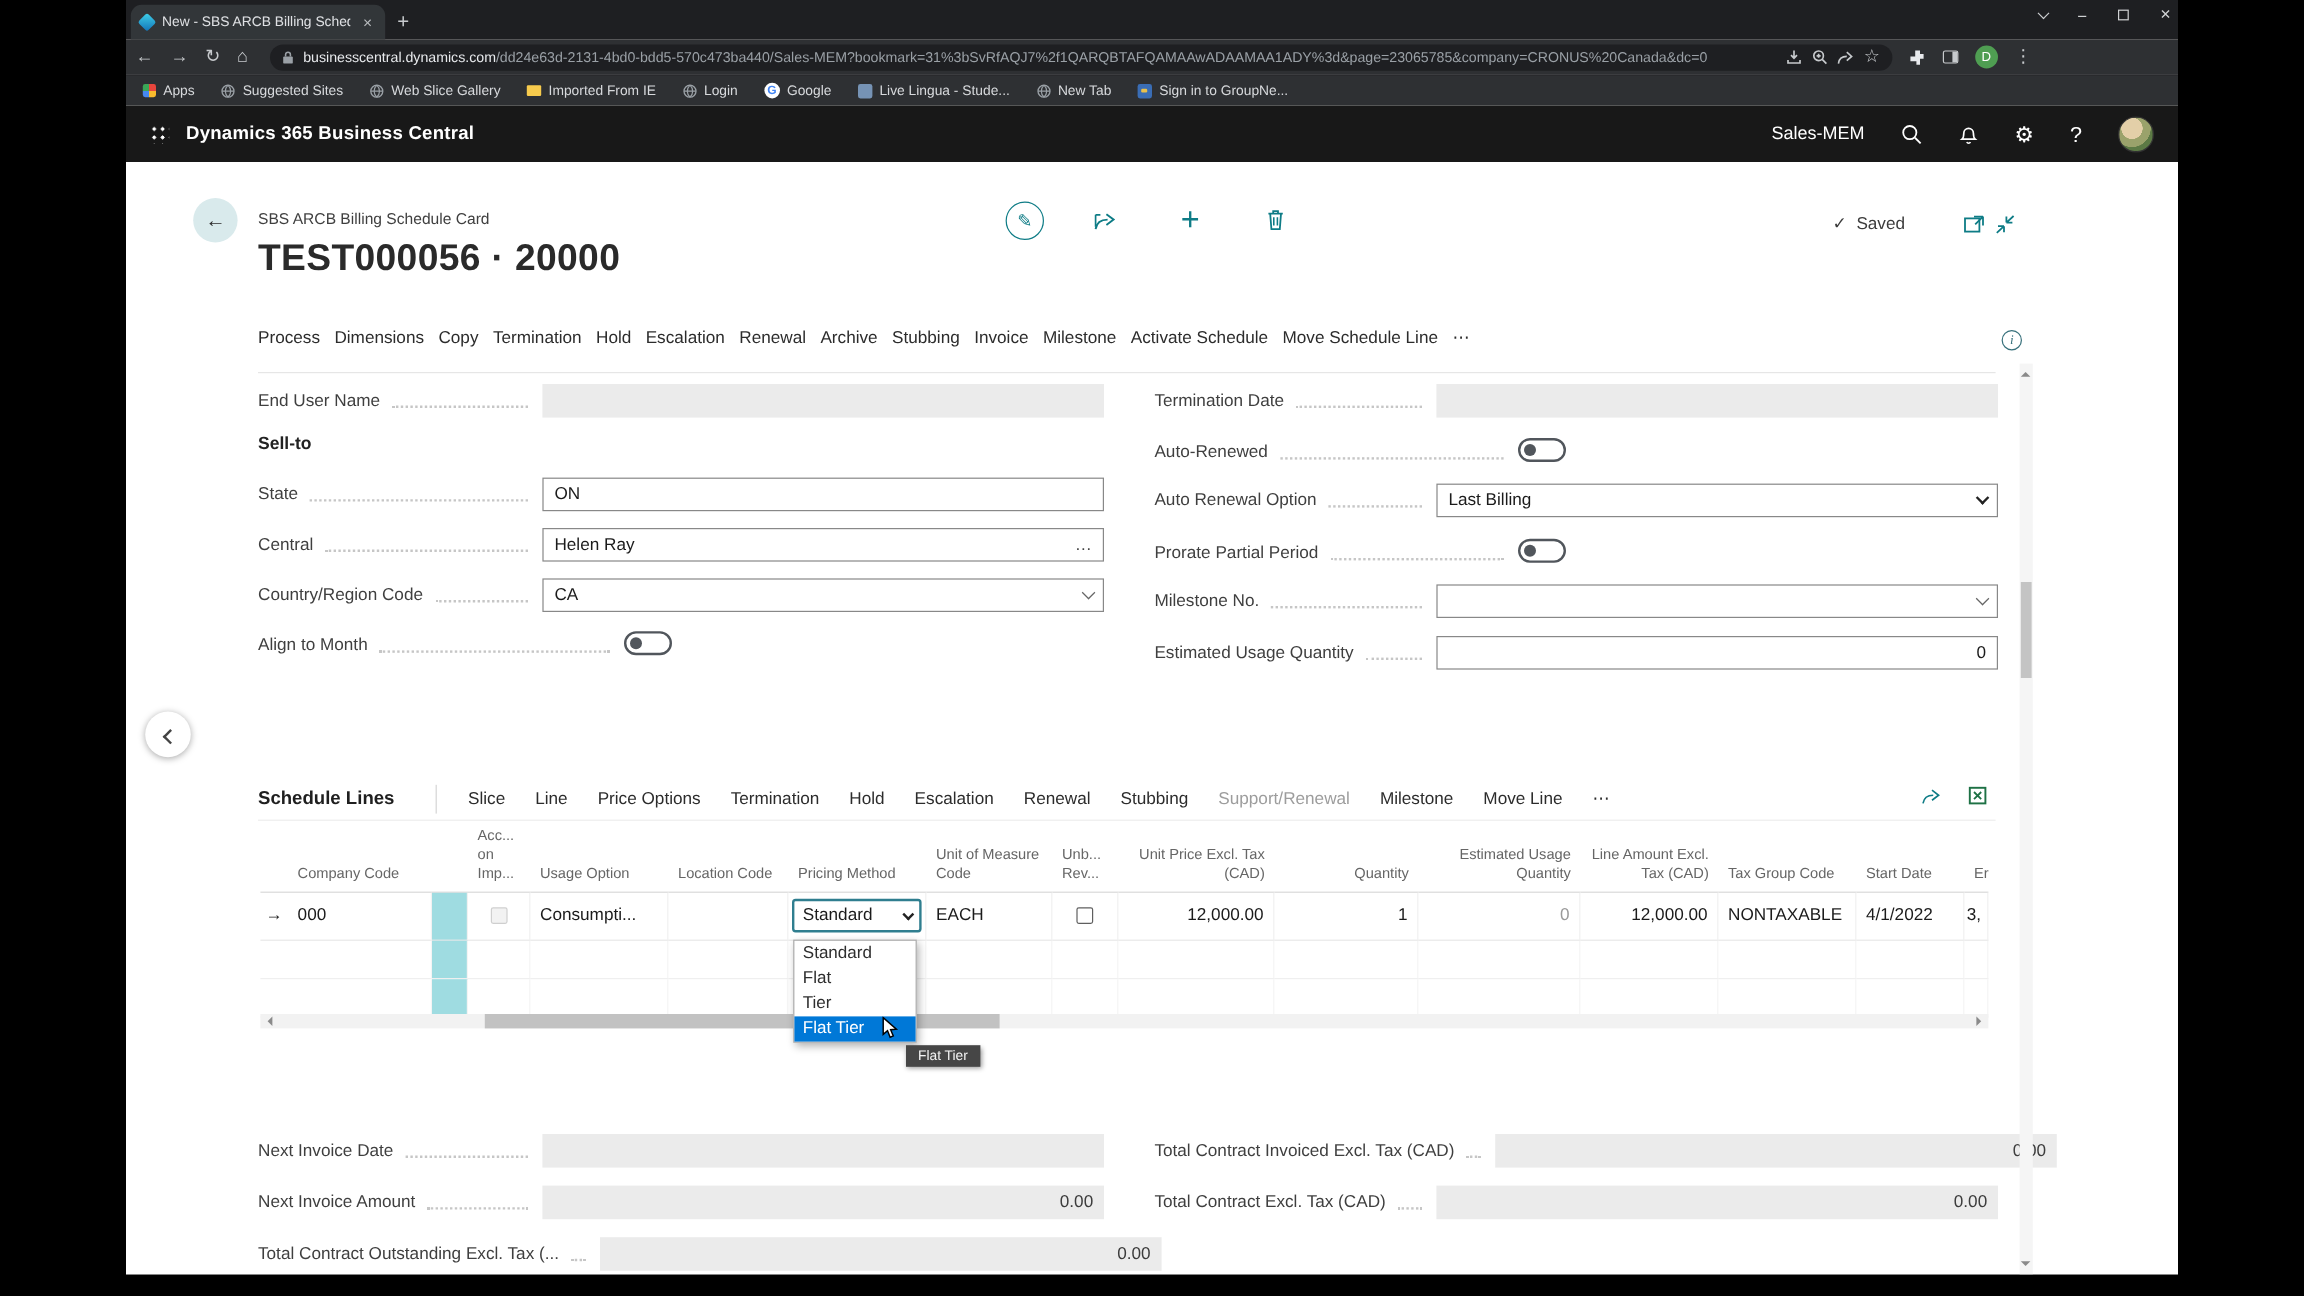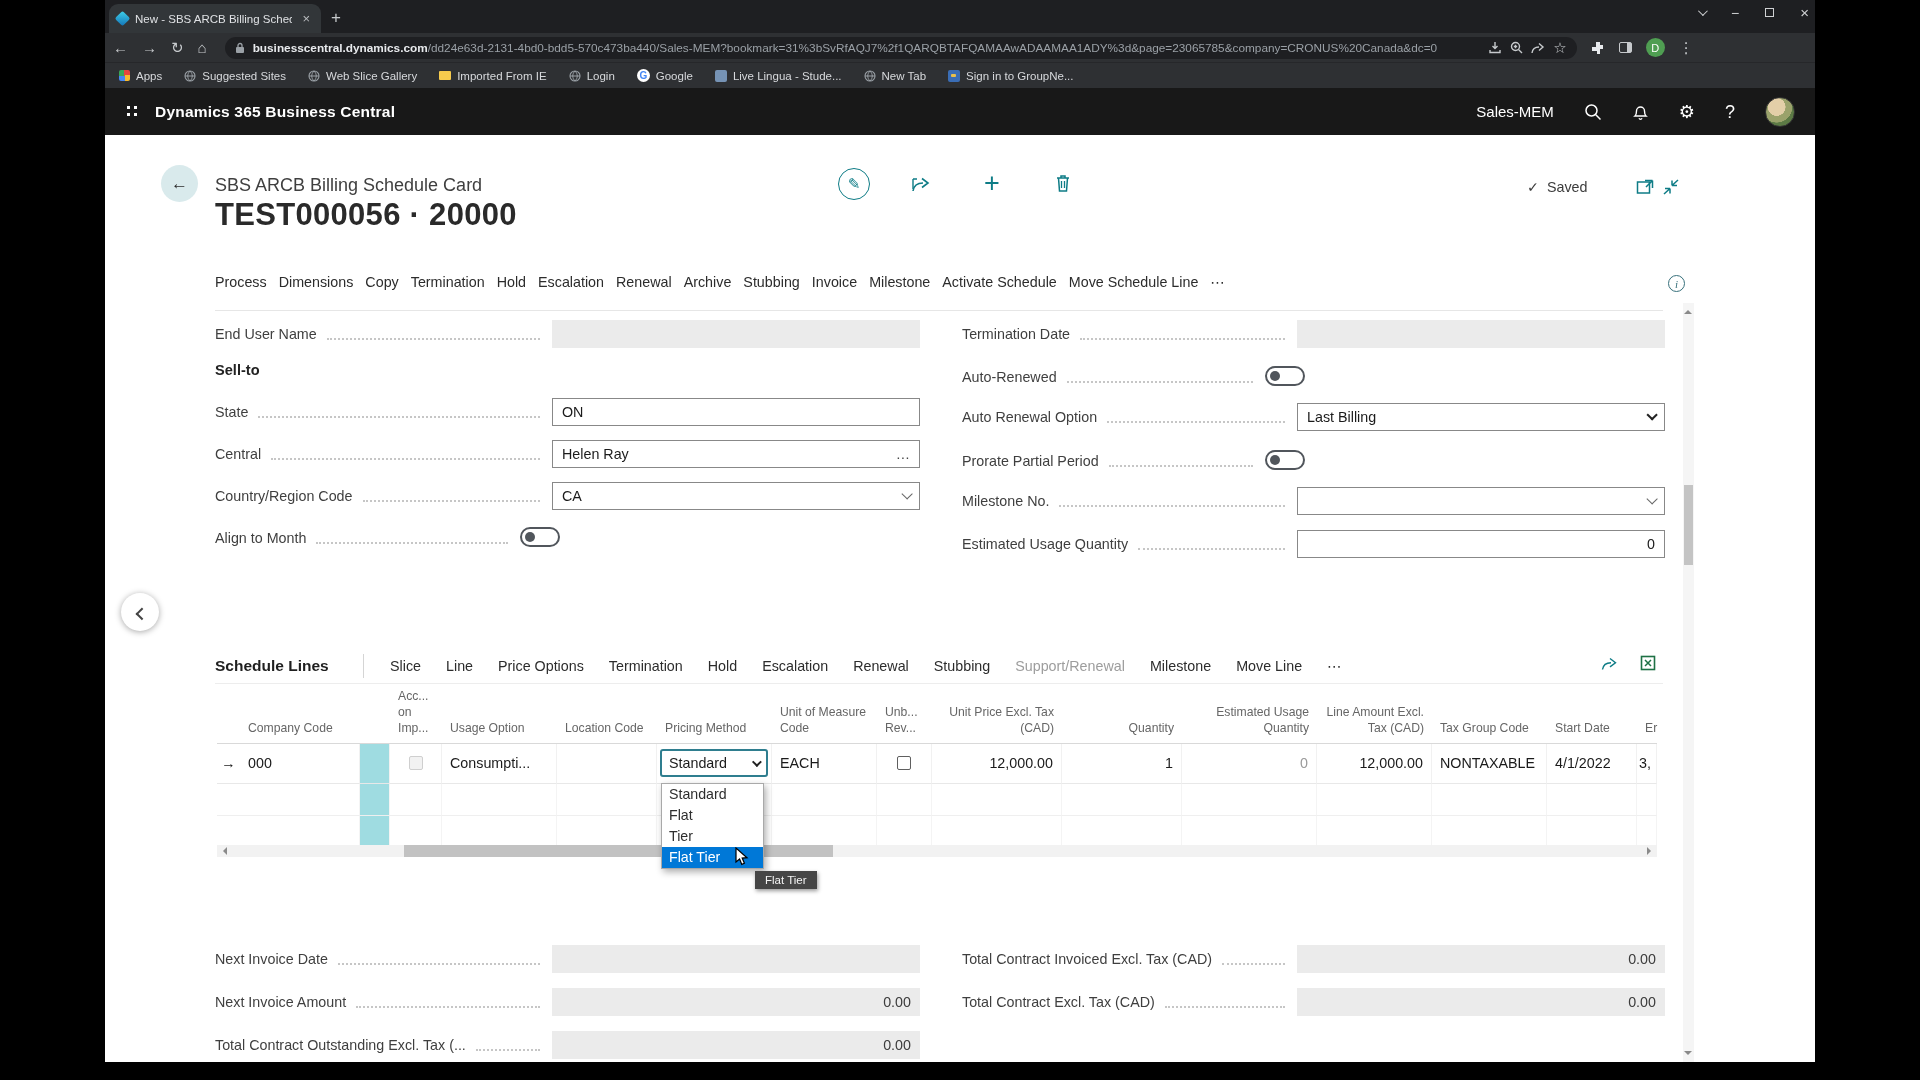--- a/index.html
+++ b/index.html
@@ -15,21 +15,21 @@
   .newtab{color:#c7cacd;font-size:17px;margin:0 0 5px 10px}
   .wincontrols{position:absolute;right:6px;top:4px;display:flex;gap:26px;align-items:center;color:#cfd1d3}
   .wc-min{font-size:14px}
   .wc-sq{width:9px;height:9px;border:1.3px solid #cfd1d3}
   .wc-x{font-size:15px}
   .chev{display:inline-block;width:7px;height:7px;border-right:1.6px solid #cfd1d3;border-bottom:1.6px solid #cfd1d3;transform:rotate(45deg) translateY(-2px)}
   .toolbar{height:29px;background:#2e3033;display:flex;align-items:center;padding:0 8px;gap:14px}
   .navg{color:#c7cacd;font-size:15px;line-height:1}
   .addr{flex:none;width:1352px;height:22px;background:#1e1f22;border-radius:12px;display:flex;align-items:center;padding:0 10px;gap:8px;margin-left:4px}
   .url{font-size:11.8px;color:#9aa0a6;white-space:nowrap;overflow:hidden;flex:1}
-  .url b{color:#e8eaed;font-weight:700}
+  .url b{color:#e8eaed;font-weight:400}
   .aico{flex:none;display:flex;align-items:center}
   .avatarD{width:19px;height:19px;border-radius:50%;background:#4f9e52;color:#fff;font-size:11px;display:flex;align-items:center;justify-content:center}
   .sidebarico{width:13px;height:11px;border:1.4px solid #c7cacd;border-radius:2px;position:relative}
   .sidebarico::after{content:'';position:absolute;right:0;top:0;width:4px;height:100%;background:#c7cacd}
   .bookmarks{height:26px;background:#2e3033;display:flex;align-items:center;padding:0 14px;gap:22px;border-top:1px solid #26272a}
   .bm{display:flex;align-items:center;gap:6px;font-size:11.5px;color:#d7d9dc;white-space:nowrap}
   .ic-grid{width:11px;height:11px;border-radius:2px;background:conic-gradient(#e8453c 0 25%,#f9bb2d 0 50%,#4688f1 0 75%,#3aa757 0)}
   .ic-folder{width:12px;height:9px;background:#f7cb4d;border-radius:1px}
   .ic-g{width:13px;height:13px;border-radius:50%;background:#fff;color:#4285F4;font-size:10px;font-weight:bold;display:flex;align-items:center;justify-content:center}
   .ic-sq1{width:12px;height:12px;border-radius:2px;background:#7693b5}
@@ -39,35 +39,35 @@
   .bchead{height:47px;background:#181818;display:flex;align-items:center;padding:0 20px;gap:14px;color:#fff}
   .waffle{width:16px;height:16px;background-image:radial-gradient(#fff 1.5px,transparent 1.7px);background-size:7px 7px}
   .bctitle{font-size:15.5px;font-weight:600;letter-spacing:.2px}
   .bcright{margin-left:auto;display:flex;align-items:center;gap:30px}
   .env{font-size:15px}
   .hico{color:#fff;font-size:18px;line-height:1}
   .avatarP{width:30px;height:30px;border-radius:50%;background:radial-gradient(circle at 38% 32%,#e3cfa8 0 34%,#9aa26b 35% 60%,#5c7a45 61%);border:1px solid #333}
   
   .content{position:relative;height:927px;background:#fff;font-size:14.3px;color:#1b1b1b}
   .backcirc{left:56px;top:30px;width:37px;height:37px;border-radius:50%;background:#d9eaec;display:flex;align-items:center;justify-content:center;font-size:17px;color:#2b2b2b}
-  .crumb{left:110px;top:40px;font-size:18px;color:#3f3f3f}
+  .crumb{left:110px;top:40px;font-size:13px;color:#3f3f3f}
   .pgtitle{left:110px;top:62px;font-size:31px;font-weight:700;color:#2a2a2a;letter-spacing:.3px}
   .pencilcirc{left:733px;top:33px;width:32px;height:32px;border-radius:50%;border:1.5px solid #0e7c86;display:flex;align-items:center;justify-content:center;color:#0e7c86;font-size:15px}
   .teal{color:#0e7c86}
   .plusbtn{left:879px;top:33px;font-size:27px;font-weight:300;color:#0e7c86}
   .savedgrp{left:1422px;top:44px;display:flex;gap:8px;align-items:center;font-size:14.3px;color:#3c3c3c}
   .cmenu{left:110px;top:139px;display:flex;gap:12px;font-size:14.3px;color:#2c2c2c;align-items:center}
   .infoc{left:1563px;top:140px;width:17px;height:17px;border-radius:50%;border:1.4px solid #37707b;color:#37707b;font-size:11px;font-style:italic;font-family:"Liberation Serif",serif;display:flex;align-items:center;justify-content:center}
   .hdiv{left:110px;top:175px;width:1448px;height:1px;background:#e6e6e6}
   .frow{position:absolute;display:flex;align-items:center;height:28px}
   .frow.l{left:110px;width:705px}
   .frow.r{left:857px;width:703px}
   .lbl{font-size:14.3px;color:#3f3f3f;white-space:nowrap}
   .leader{flex:1;border-bottom:2px dotted #c6c6c6;height:11px;margin:0 12px 0 10px;min-width:12px}
-  .inp{width:368px;height:28px;border:1px solid #888;background:#fff;display:flex;align-items:center;padding:0 9px;position:relative;flex:none}
+  .inp{width:468px;height:28px;border:1px solid #888;background:#fff;display:flex;align-items:center;padding:0 9px;position:relative;flex:none}
   .inp.dis{background:#ebebeb;border:none;color:#3c3c3c}
   .inp.num{justify-content:flex-end}
   .dots3{position:absolute;right:8px;color:#444;letter-spacing:1px}
   .chevg{position:absolute;right:10px;width:8px;height:8px;border-right:1.4px solid #666;border-bottom:1.4px solid #666;transform:rotate(45deg) translateY(-3px)}
   .chevb{position:absolute;right:10px;width:8px;height:8px;border-right:2.2px solid #222;border-bottom:2.2px solid #222;transform:rotate(45deg) translateY(-3px)}
   .subhead{left:110px;top:227px;font-weight:bold;font-size:14.6px;color:#222}
   .tgl{width:40px;height:20px;border:2px solid #51565c;border-radius:11px;background:#fff;position:relative;flex:none}
   .tgl::after{content:'';position:absolute;left:3px;top:3px;width:10px;height:10px;border-radius:50%;background:#51565c}
   .navcirc{left:16px;top:458px;width:38px;height:38px;border-radius:50%;background:#fff;box-shadow:0 1px 6px rgba(0,0,0,.35);display:flex;align-items:center;justify-content:center;z-index:20}
   .navcirc span{width:9px;height:9px;border-left:2px solid #444;border-bottom:2px solid #444;transform:rotate(45deg) translateX(2px)}

